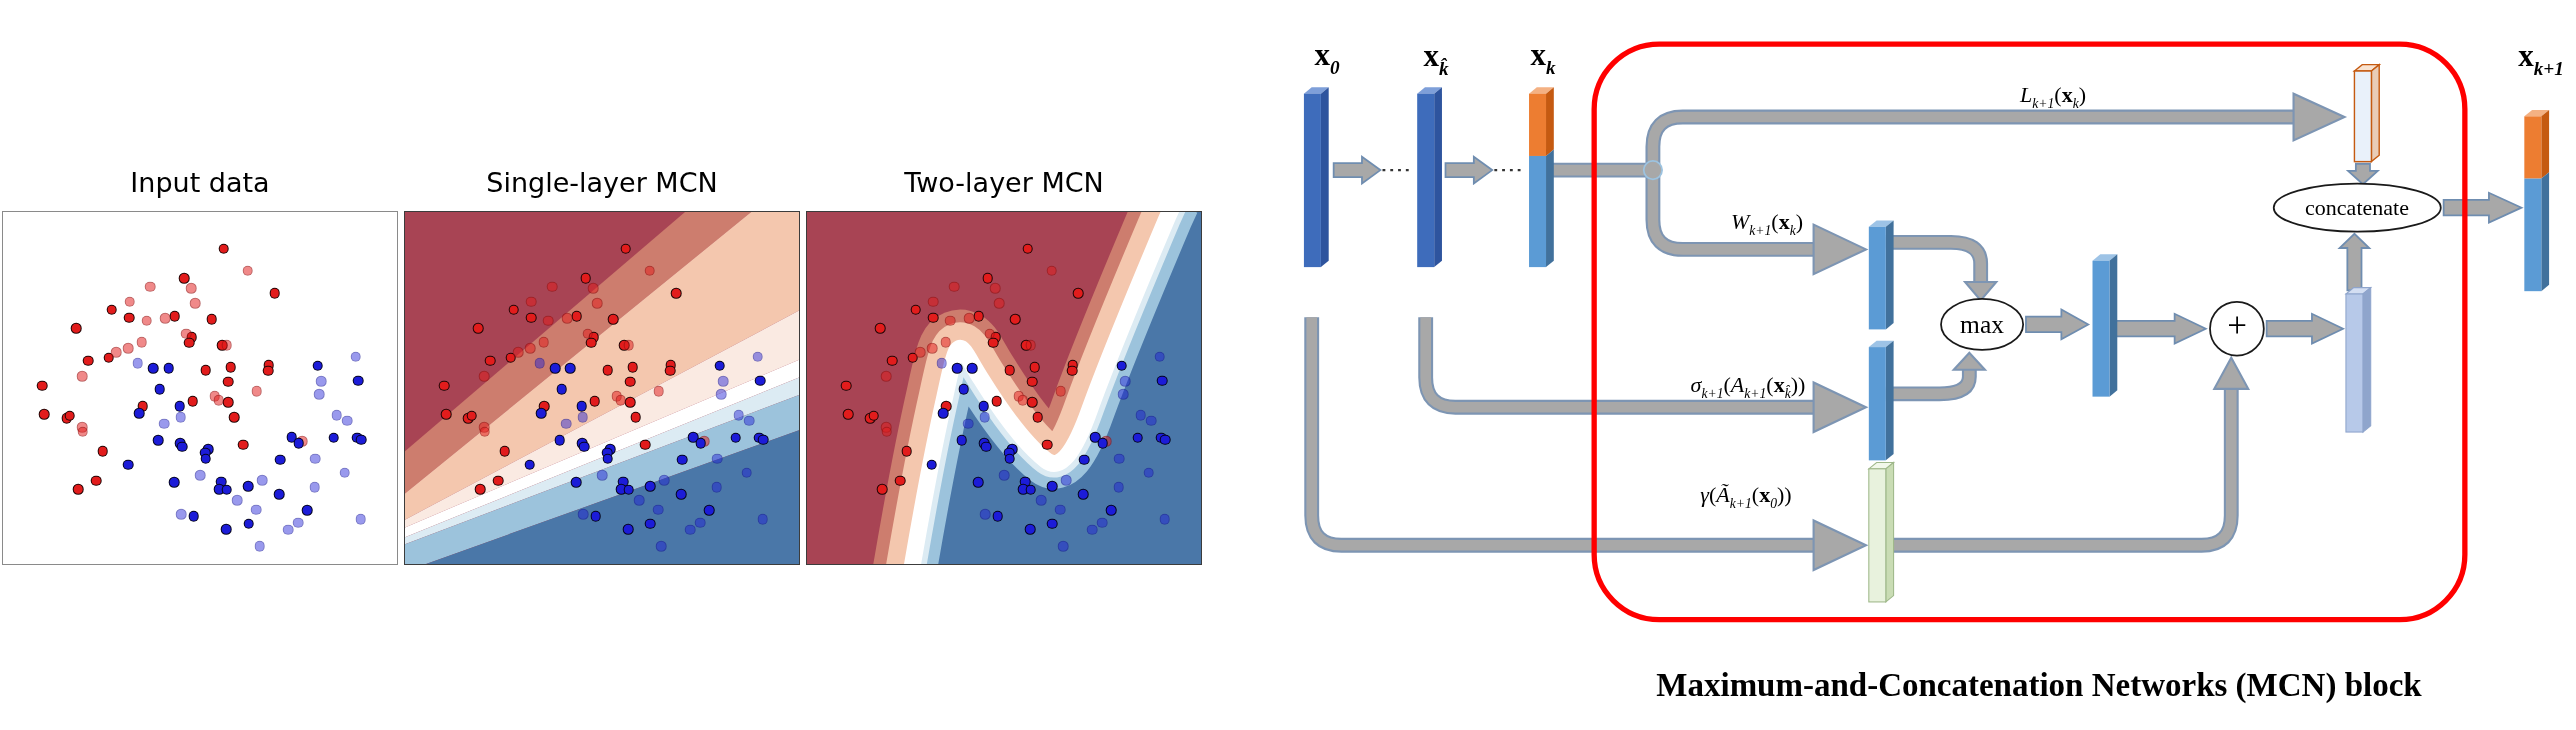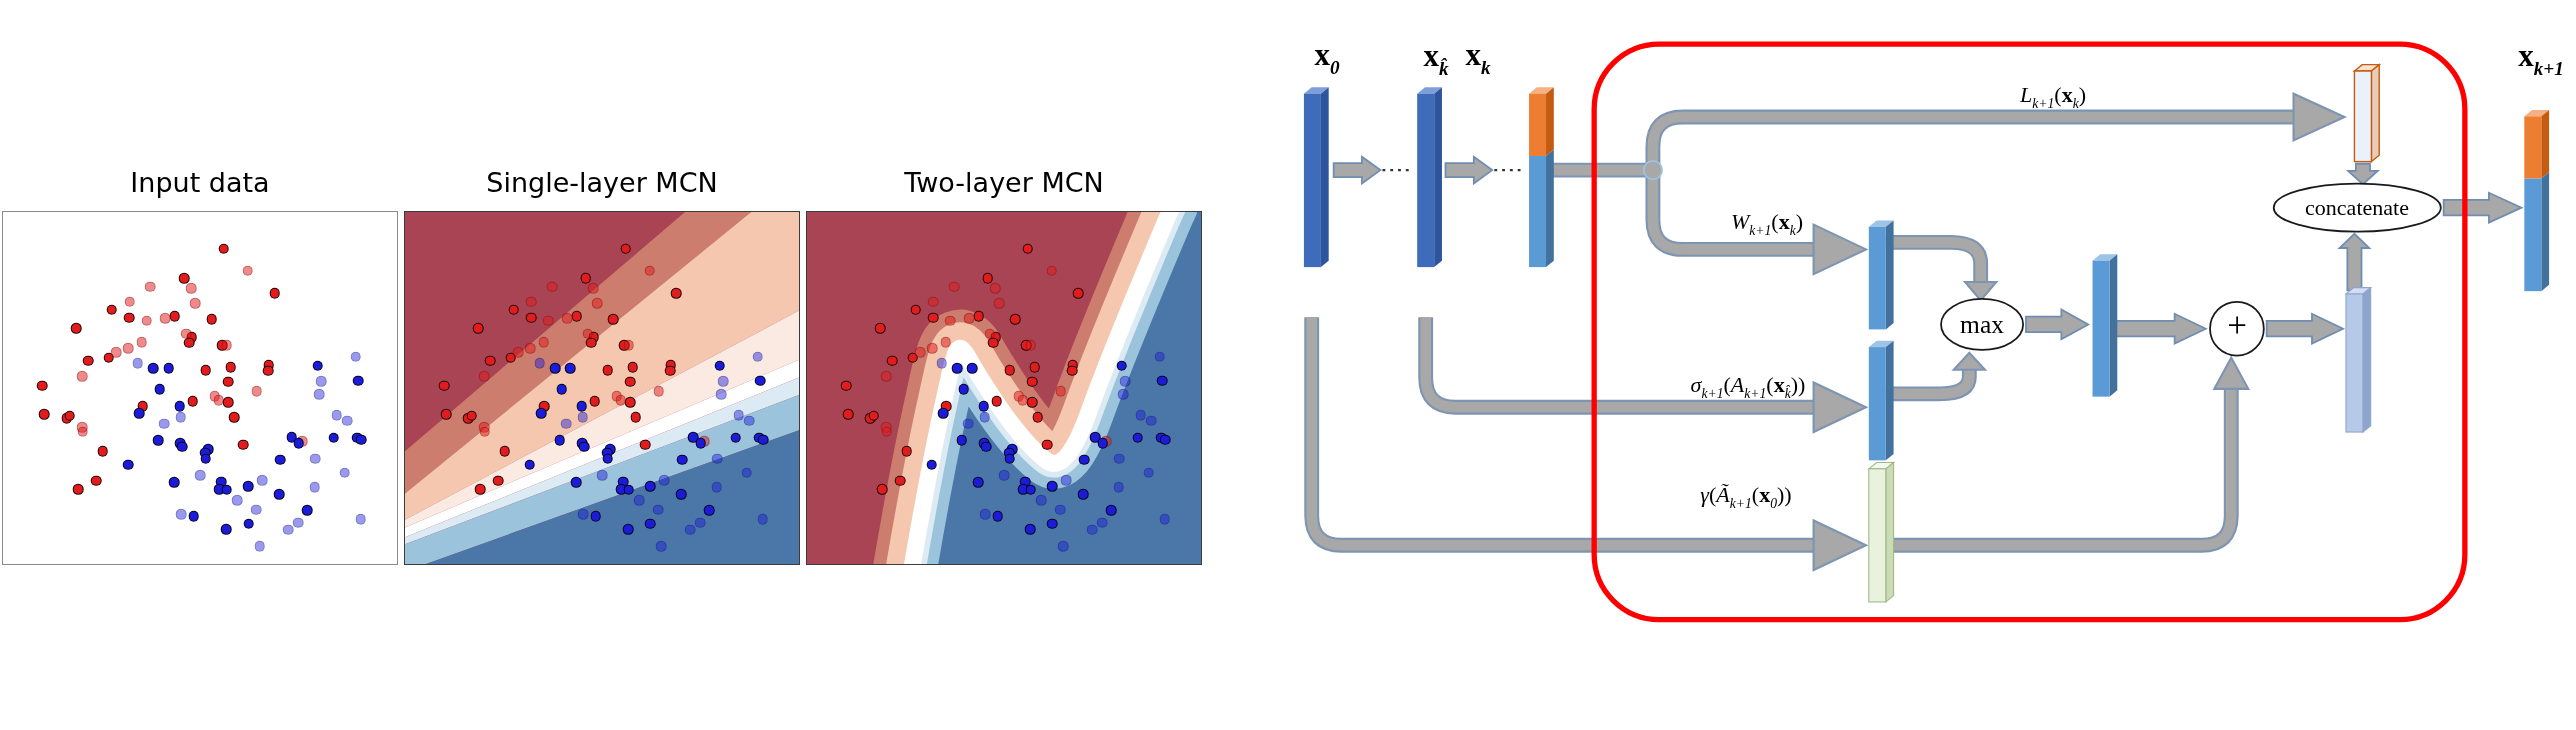--- a/index.html
+++ b/index.html
@@ -491,24 +491,25 @@
 
     <g fill="#ffffff" stroke="#1a1a1a" stroke-width="2.5">
       <ellipse cx="2800" cy="458" rx="58" ry="36"></ellipse>
       <circle cx="3160" cy="464" r="38"></circle>
       <ellipse cx="3330" cy="293" rx="118" ry="34"></ellipse>
     </g>
   </svg>
 
   <div class="dlabel varlabel" style="left:1327px;top:58px"><span class="m-bf">x</span><span class="m-sub">0</span></div>
   <div class="dlabel varlabel" style="left:1436px;top:59px"><span class="m-bf">x</span><span class="m-sub">k̂</span></div>
-  <div class="dlabel varlabel" style="left:1478px;top:58px"><span class="m-bf">x</span><span class="m-sub">k</span></div>
+  <div class="dlabel varlabel" style="left:1543px;top:58px"><span class="m-bf">x</span><span class="m-sub">k</span></div>
   <div class="dlabel varlabel" style="left:2541px;top:59px"><span class="m-bf">x</span><span class="m-sub">k+1</span></div>
   <div class="dlabel math" style="left:2053px;top:97px"><span class="m-it">L</span><span class="m-sub">k+1</span><span class="m-n">(</span><span class="m-bf">x</span><span class="m-sub">k</span><span class="m-n">)</span></div>
   <div class="dlabel math" style="left:1767px;top:224px"><span class="m-it">W</span><span class="m-sub">k+1</span><span class="m-n">(</span><span class="m-bf">x</span><span class="m-sub">k</span><span class="m-n">)</span></div>
   <div class="dlabel math" style="left:1748px;top:387px"><span class="m-it">σ</span><span class="m-sub">k+1</span><span class="m-n">(</span><span class="m-it">A</span><span class="m-sub">k+1</span><span class="m-n">(</span><span class="m-bf">x</span><span class="m-sub">k̂</span><span class="m-n">))</span></div>
   <div class="dlabel math" style="left:1746px;top:497px"><span class="m-it">γ</span><span class="m-n">(</span><span class="m-it">Ã</span><span class="m-sub">k+1</span><span class="m-n">(</span><span class="m-bf">x</span><span class="m-sub">0</span><span class="m-n">))</span></div>
   <div class="dlabel node-label" style="left:1982px;top:325px">max</div>
   <div class="dlabel plus-label" style="left:2237px;top:326px">+</div>
   <div class="dlabel concat-label" style="left:2357px;top:208px">concatenate</div>
+  <div class="dlabel caption" style="left:2039px;top:685px">Maximum-and-Concatenation Networks (MCN) block</div>
 
 </div>
 
 
 </body></html>

